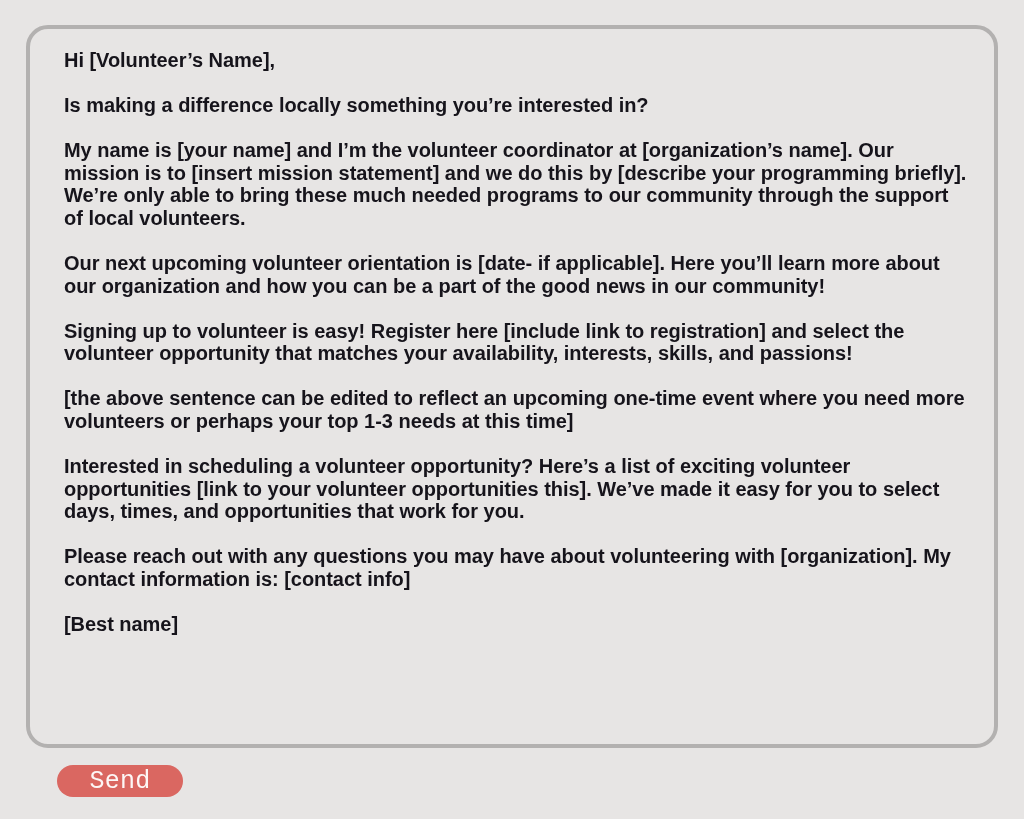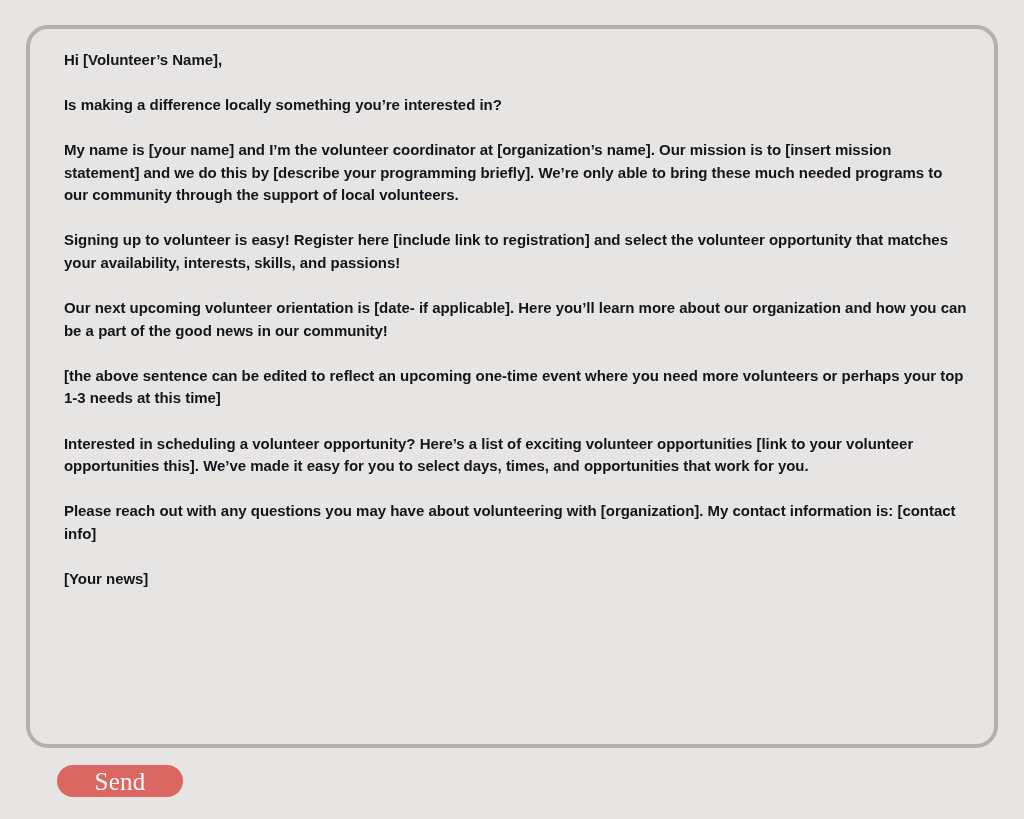--- a/index.html
+++ b/index.html
@@ -40,21 +40,21 @@
     left: 34px;
     top: 20px;
     width: 904px;
     height: 680px;
     overflow: hidden;
   }
 
   .email-body p {
     margin: 0 0 22.5px 0;
     font-family: "Liberation Sans", sans-serif;
-    font-size: 15px;
+    font-size: 20px;
     font-weight: bold;
     line-height: 22.6px;
     color: #16141b;
     letter-spacing: -0.05px;
     word-spacing: 0.1px;
   }
 
   .email-body p.signoff-line {
     margin-bottom: 0;
   }
@@ -76,21 +76,21 @@
     align-items: center;
     justify-content: center;
     box-sizing: border-box;
     min-width: 126px;
     height: 32px;
     padding: 0 26px;
     border: none;
     border-radius: 22px;
     background: #da6761;
     color: #fdf7f6;
-    font-family: Liberation Serif, serif;
+    font-family: Liberation Mono, monospace;
     font-size: 25px;
     font-weight: normal;
     line-height: 1;
     letter-spacing: 0.2px;
     cursor: pointer;
   }
 </style>
 </head>
 <body>
 
@@ -99,33 +99,33 @@
   <div class="email-panel">
     <div class="email-body">
 
       <p>Hi [Volunteer’s Name],</p>
 
       <p>Is making a difference locally something you’re interested in?</p>
 
 
       <p>My name is [your name] and I’m the volunteer coordinator at [organization’s name]. Our mission is to [insert mission statement] and we do this by [describe your programming briefly]. We’re only able to bring these much needed programs to our community through the support of local volunteers.</p>
 
+      <p>Our next upcoming volunteer orientation is [date- if applicable]. Here you’ll learn more about our organization and how you can be a part of the good news in our community!</p>
+
       <p>Signing up to volunteer is easy! Register here [include link to registration] and select the volunteer opportunity that matches your availability, interests, skills, and passions!</p>
-
-      <p>Our next upcoming volunteer orientation is [date- if applicable]. Here you’ll learn more about our organization and how you can be a part of the good news in our community!</p>
 
       <p>[the above sentence can be edited to reflect an upcoming one-time event where you need more volunteers or perhaps your top 1-3 needs at this time]</p>
 
       <p>Interested in scheduling a volunteer opportunity? Here’s a list of exciting volunteer opportunities [link to your volunteer opportunities this]. We’ve made it easy for you to select days, times, and opportunities that work for you.</p>
 
       <p>Please reach out with any questions you may have about volunteering with [organization]. My contact information is: [contact info]</p>
 
 
 
-      <p class="signoff-block">[Your news]</p>
+      <p class="signoff-block">[Best name]</p>
 
     </div>
   </div>
 
   <div class="send-row">
     <button type="button" class="send-button">Send</button>
   </div>
 
 </div>
 

